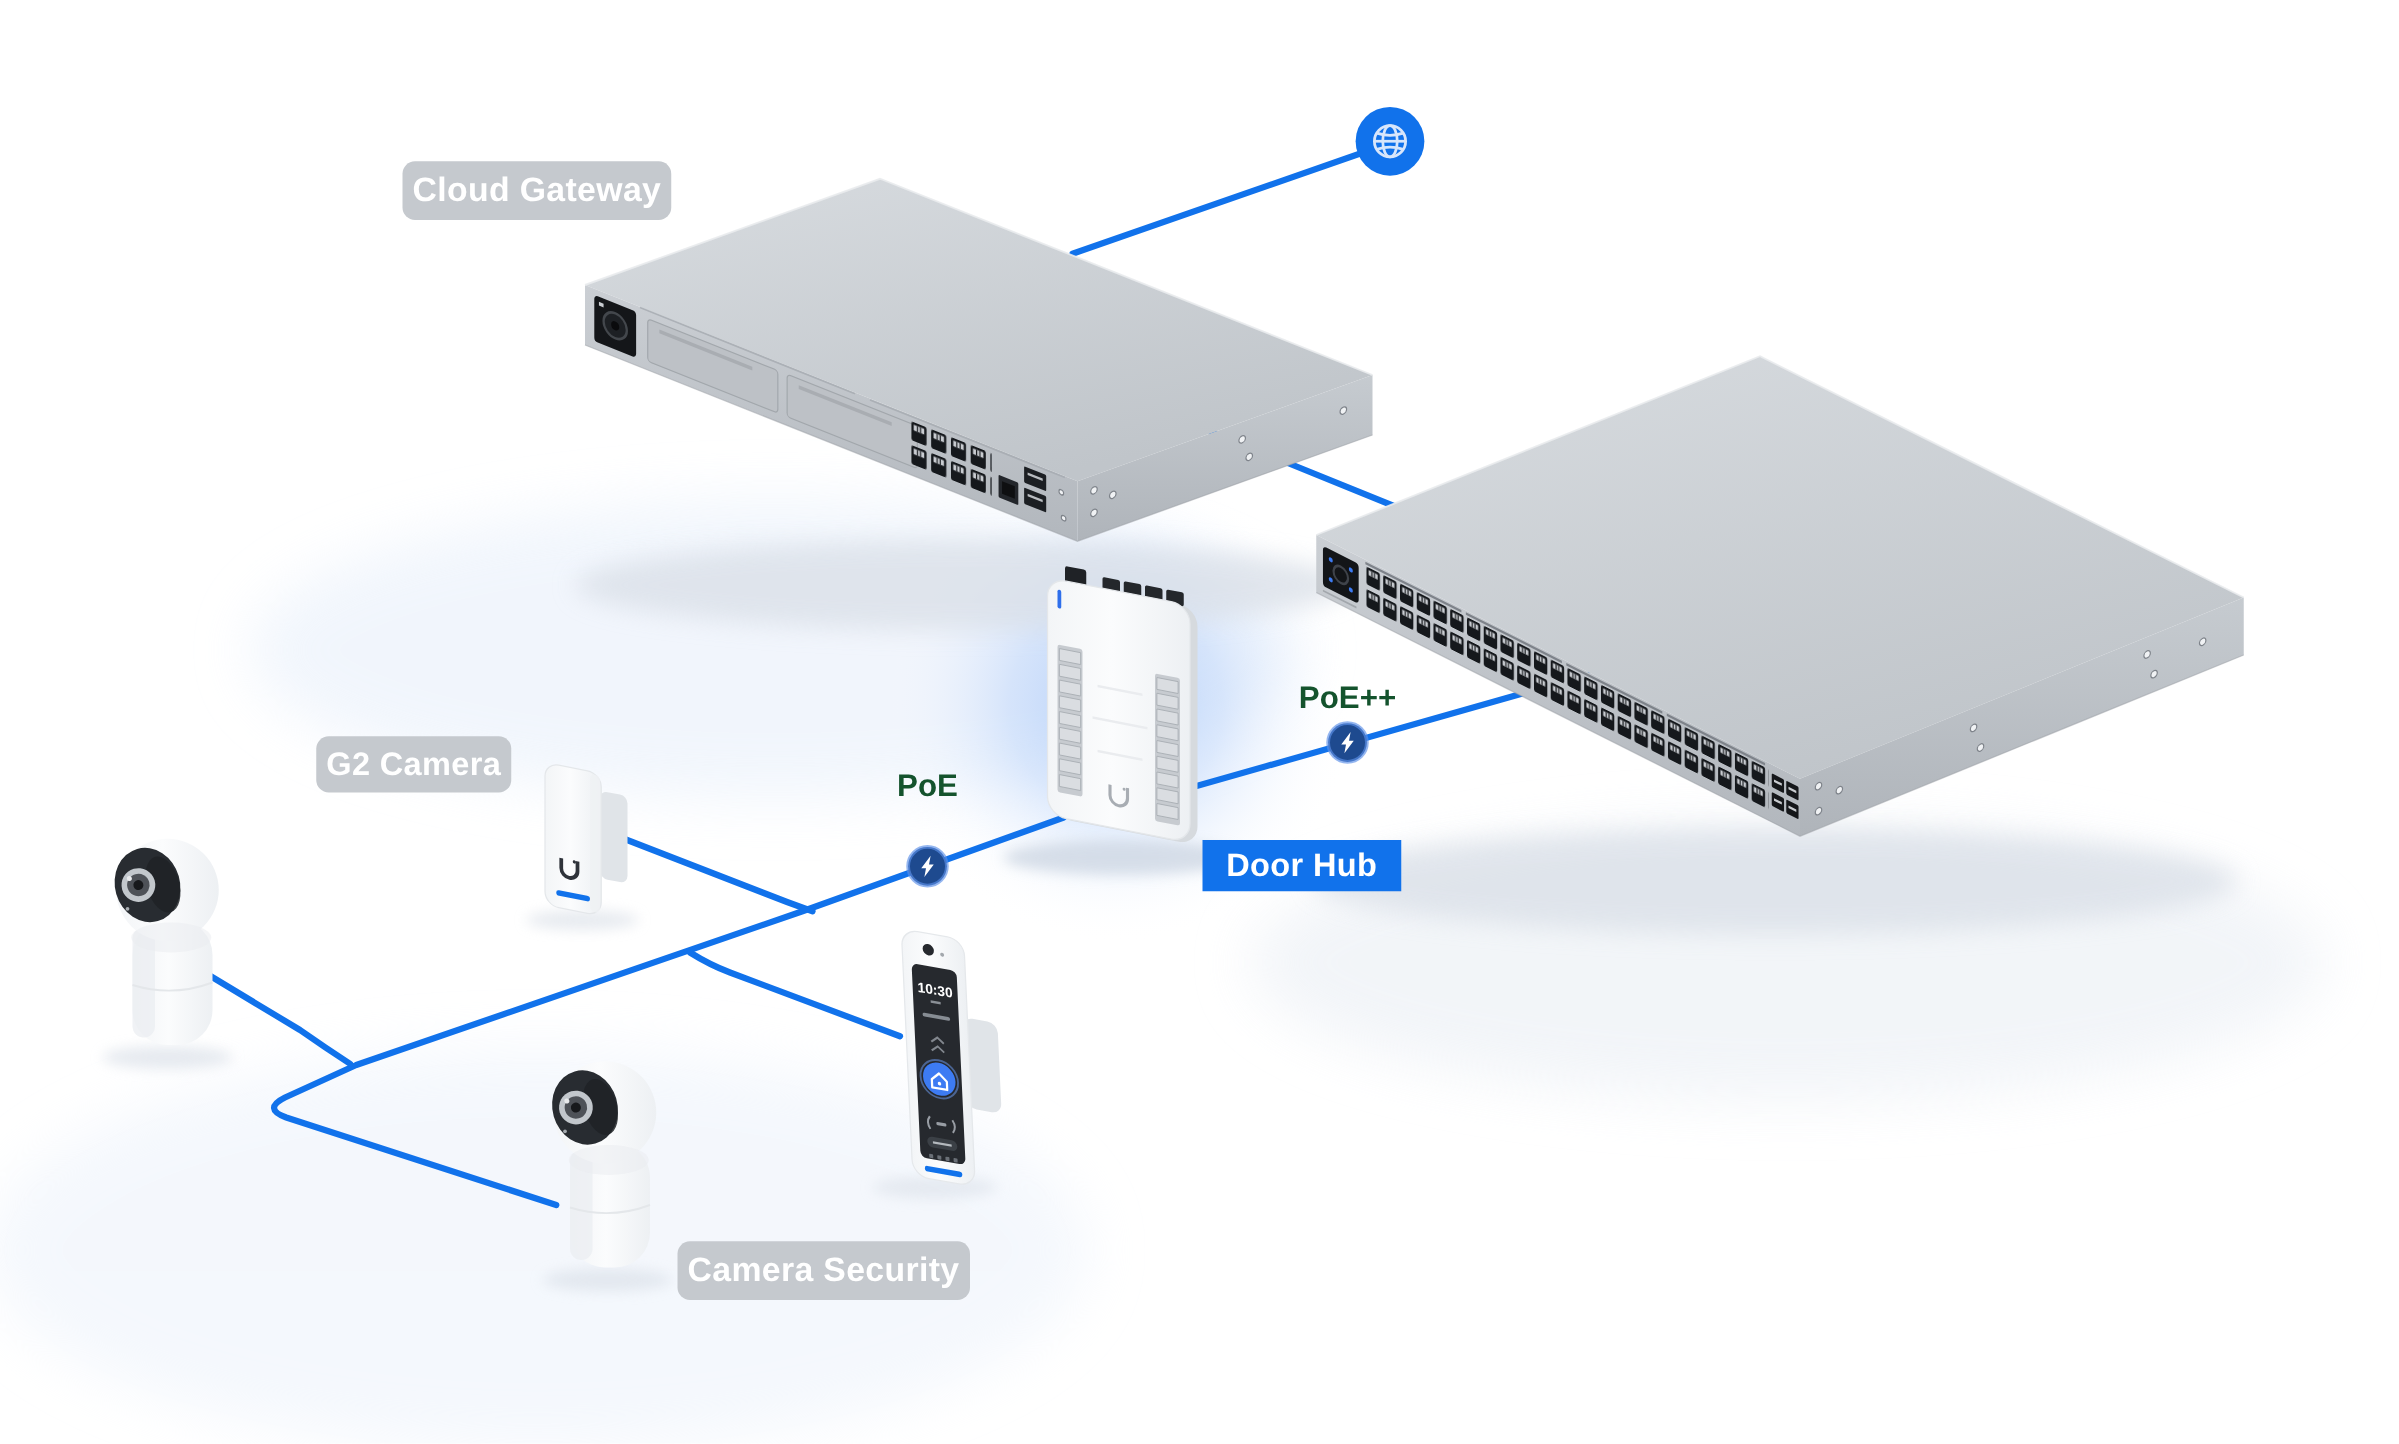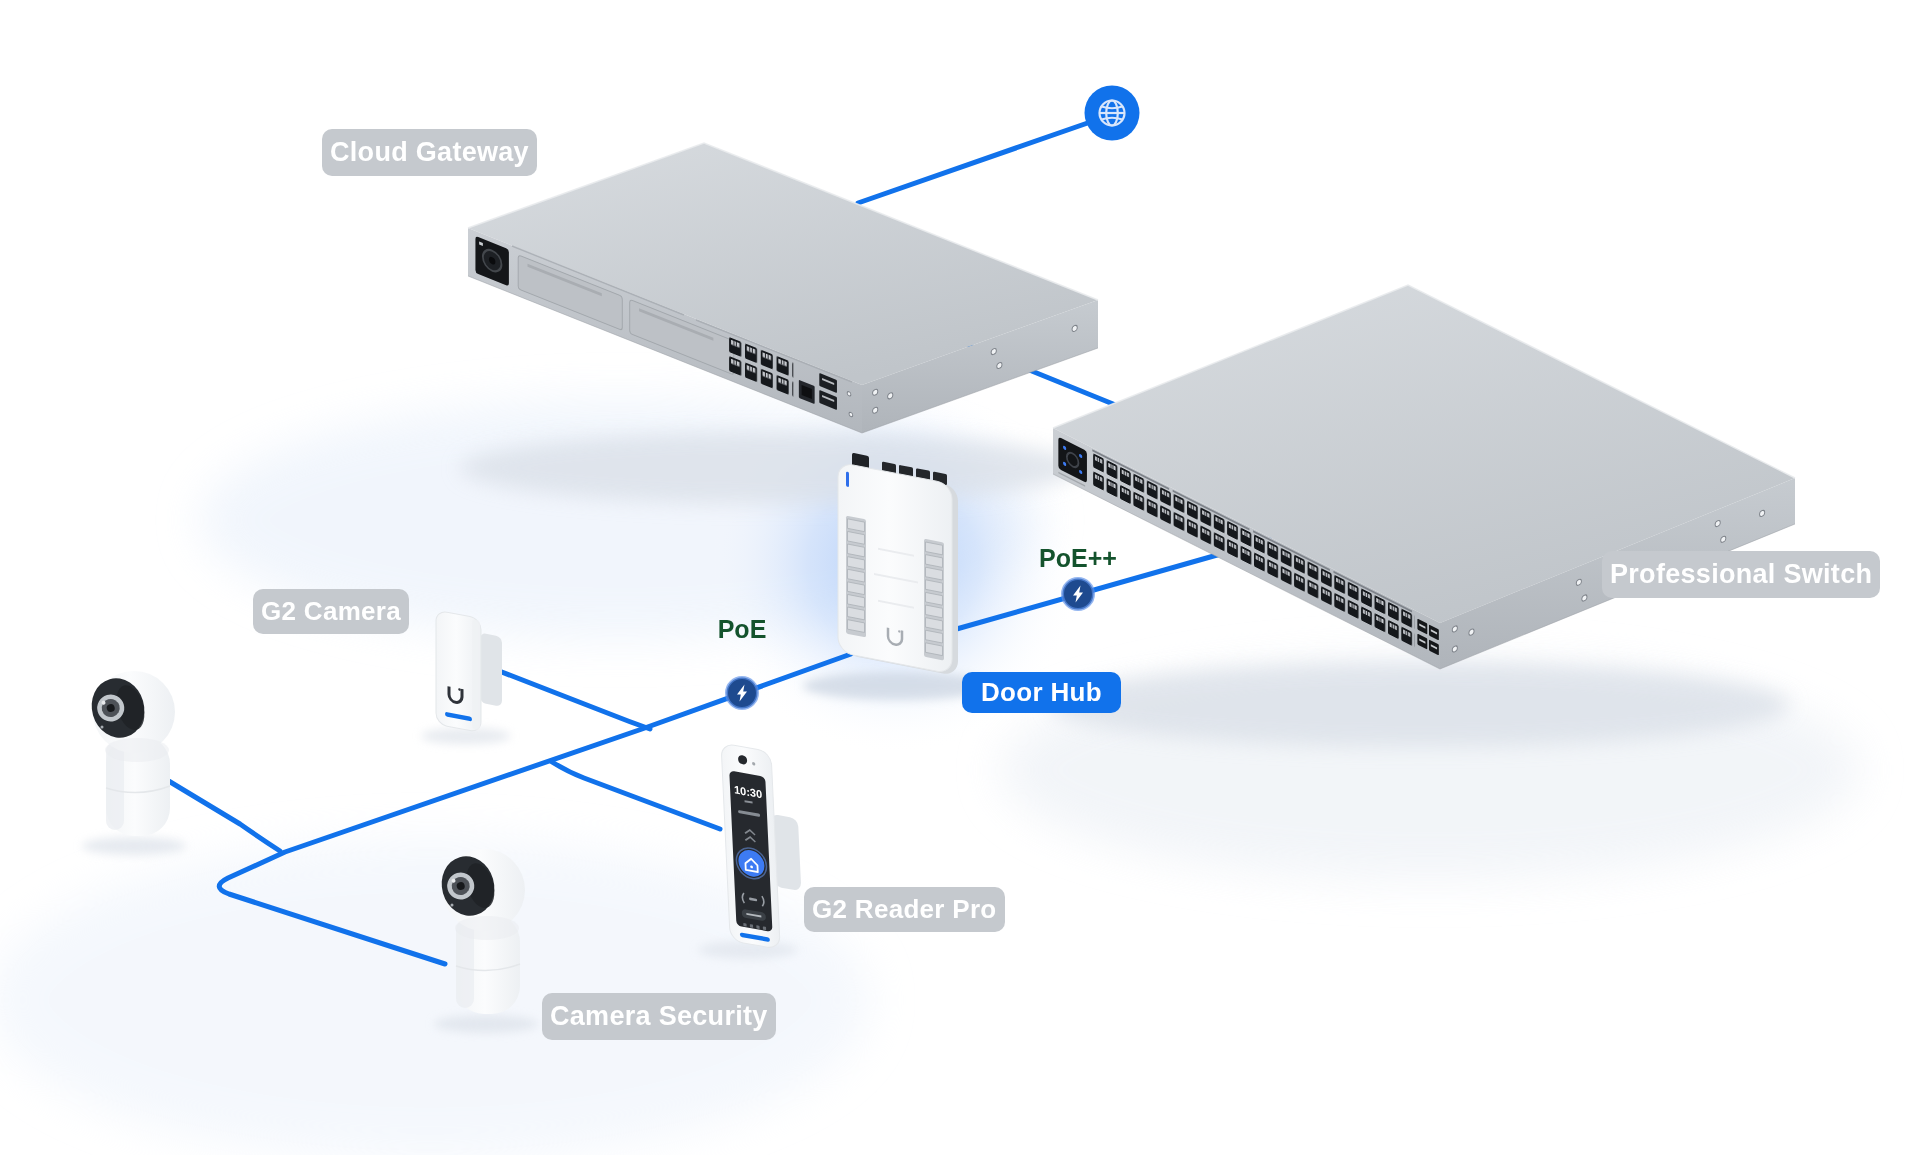--- a/index.html
+++ b/index.html
@@ -7,21 +7,21 @@
     position:relative;width:1919px;height:1155px;overflow:hidden;
     background:#ffffff;font-family:"Liberation Sans",sans-serif;
   }
   #scene{position:absolute;left:0;top:0;}
   .pill{
     position:absolute;display:flex;align-items:center;justify-content:center;
     background:#C5C9CE;color:#ffffff;font-weight:700;font-size:27px;
     letter-spacing:.3px;border-radius:10px;padding:0 8px;height:47px;
     white-space:nowrap;user-select:none;
   }
-  .pill--blue{background:#1172EB;height:41px;font-size:26px;padding:0 19px;border-radius:10px;}
+  .pill--blue{background:#1172EB;height:41px;font-size:26px;padding:0 19px;border-radius:0;}
   .pill--sm{height:45px;font-size:26px;}
   .linklabel{
     position:absolute;transform:translateX(-50%);
     color:#14532d;font-size:25px;font-weight:600;white-space:nowrap;user-select:none;
   }
 </style>
 </head>
 <body>
 
 <div id="canvas">
@@ -321,22 +321,20 @@
 
   <g transform="translate(92,670)">
     <use href="#camera-shape"></use>
   </g>
   <g transform="translate(442,848)">
     <use href="#camera-shape"></use>
   </g>
 </svg>
 
 <div class="pill" style="left:322px;top:129px;">Cloud Gateway</div>
-<div class="pill" style="left:1602px;top:551px;">Professional Switch</div>
 <div class="pill pill--sm" style="left:253px;top:589px;">G2 Camera</div>
-<div class="pill pill--sm" style="left:804px;top:887px;">G2 Reader Pro</div>
 <div class="pill" style="left:542px;top:993px;">Camera Security</div>
 <div class="pill pill--blue" style="left:962px;top:672px;">Door Hub</div>
 
 <div class="linklabel" style="left:742px;top:615px;">PoE</div>
 <div class="linklabel" style="left:1078px;top:544px;">PoE++</div>
 
 </div>
 
 </body></html>

